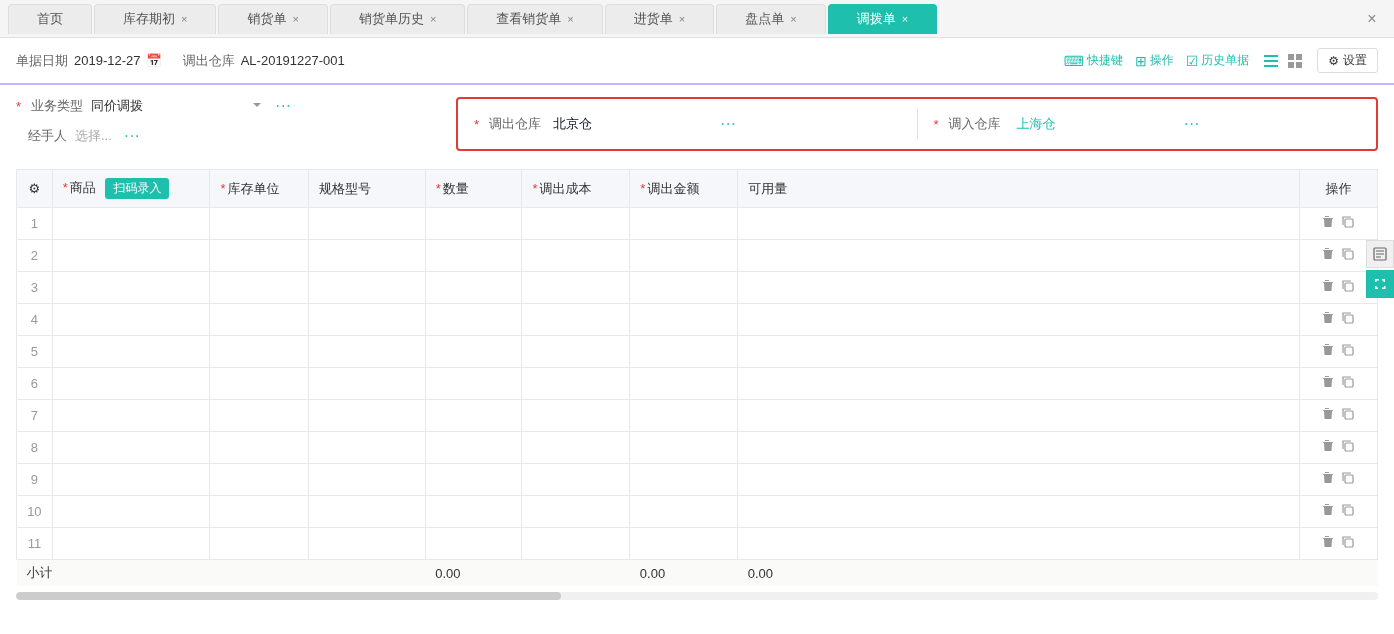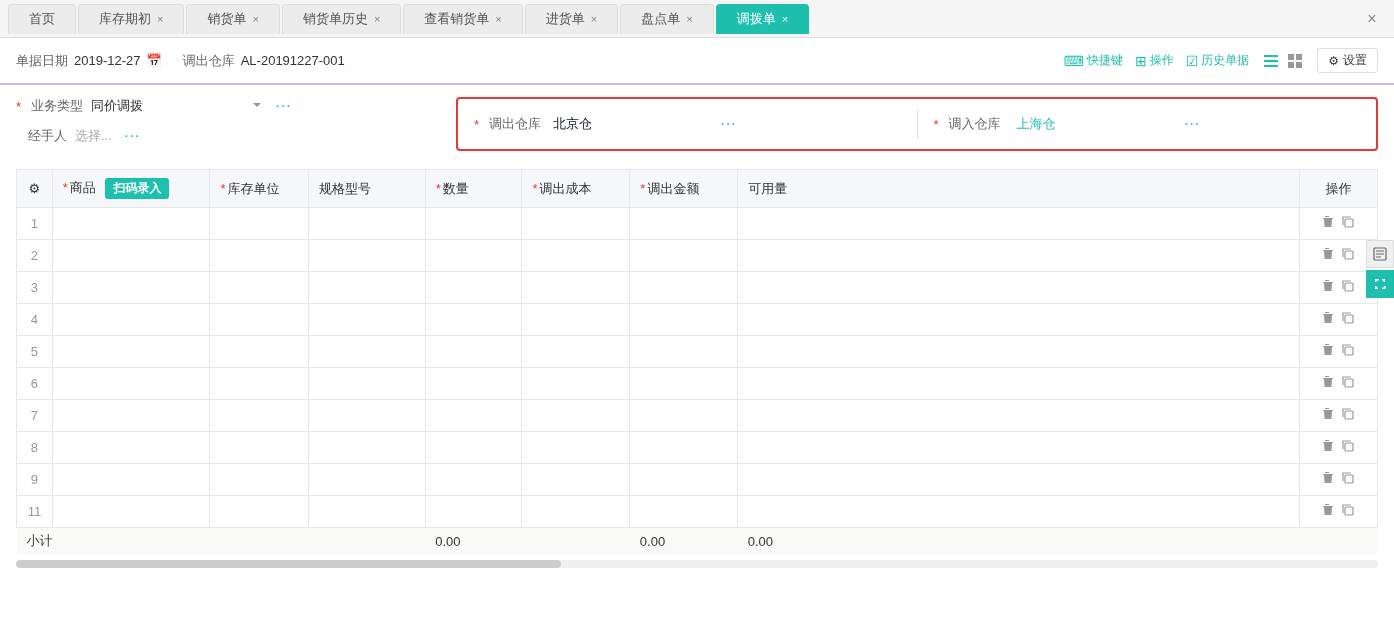--- a/index.html
+++ b/index.html
@@ -4,21 +4,21 @@
   <style>
     * { box-sizing: border-box; margin: 0; padding: 0; }
     body { font-family: 'Microsoft YaHei', Arial, sans-serif; font-size: 13px; background: #fff; color: #333; overflow: hidden; }
 
     
     .tab-bar {
       display: flex; align-items: center; background: #f5f5f5; border-bottom: 1px solid #e0e0e0;
       height: 38px; padding: 0 8px; gap: 2px;
     }
     .tab {
-      display: flex; align-items: center; padding: 0 20px; height: 30px; border-radius: 4px 4px 0 0;
+      display: flex; align-items: center; padding: 0 28px; height: 30px; border-radius: 4px 4px 0 0;
       cursor: pointer; font-size: 13px; color: #555; background: #ececec; border: 1px solid #ddd; border-bottom: none;
       gap: 6px; white-space: nowrap;
     }
     .tab.active {
       background: #1ebfad; color: #fff; border-color: #1ebfad;
     }
     .tab .close-icon { font-size: 11px; cursor: pointer; opacity: 0.7; }
     .tab.active .close-icon { color: #fff; opacity: 0.9; }
     .window-close {
       margin-left: auto; width: 28px; height: 28px; display: flex; align-items: center; justify-content: center;
@@ -86,21 +86,21 @@
       border: 1px solid #e8e8e8; padding: 0; height: 32px; text-align: left;
     }
     .row-num { text-align: center; color: #999; padding: 0 8px; }
     .op-cell { display: flex; align-items: center; justify-content: center; gap: 6px; padding: 4px 8px; }
     .icon-btn { cursor: pointer; color: #999; font-size: 14px; }
     .subtotal-row td { background: #fafaf8; font-size: 13px; color: #333; padding: 4px 10px; }
 
     .gear-th { text-align: center; }
     .scan-btn {
       background: #1ebfad; color: #fff; border: none; border-radius: 3px; padding: 2px 8px;
-      font-size: 12px; cursor: pointer; margin-left: 6px; font-weight: bold;
+      font-size: 12px; cursor: pointer; margin-left: 6px;
     }
     .th-required { color: #e53935; margin-right: 2px; }
 
     
     .side-btns {
       position: fixed; right: 0; top: 240px; display: flex; flex-direction: column; gap: 2px;
     }
     .side-btn {
       width: 28px; height: 28px; background: #f0f0f0; border: 1px solid #ddd;
       display: flex; align-items: center; justify-content: center; cursor: pointer;
@@ -483,20 +483,45 @@
           <span class="icon-btn" title="复制">
             <svg width="14" height="14" viewBox="0 0 14 14" fill="none" stroke="#999" stroke-width="1.2">
               <rect x="4" y="4" width="8" height="8" rx="1"></rect>
               <path d="M2 10V2h8"></path>
             </svg>
           </span>
         </div>
       </td>
     </tr>
         <tr>
+      <td class="row-num">10</td>
+      <td></td>
+      <td></td>
+      <td></td>
+      <td></td>
+      <td></td>
+      <td></td>
+      <td></td>
+      <td>
+        <div class="op-cell">
+          <span class="icon-btn" title="删除">
+            <svg width="14" height="14" viewBox="0 0 14 14" fill="#999">
+              <path d="M2 3h10v1H2zm2-1V1h4v1zm1 2v6h1V4zm2 0v6h1V4zM3 4l.5 8h7l.5-8H3z" fill="#999"></path>
+            </svg>
+          </span>
+          <span class="icon-btn" title="复制">
+            <svg width="14" height="14" viewBox="0 0 14 14" fill="none" stroke="#999" stroke-width="1.2">
+              <rect x="4" y="4" width="8" height="8" rx="1"></rect>
+              <path d="M2 10V2h8"></path>
+            </svg>
+          </span>
+        </div>
+      </td>
+    </tr>
+        <tr>
       <td class="row-num">11</td>
       <td></td>
       <td></td>
       <td></td>
       <td></td>
       <td></td>
       <td></td>
       <td></td>
       <td>
         <div class="op-cell">

